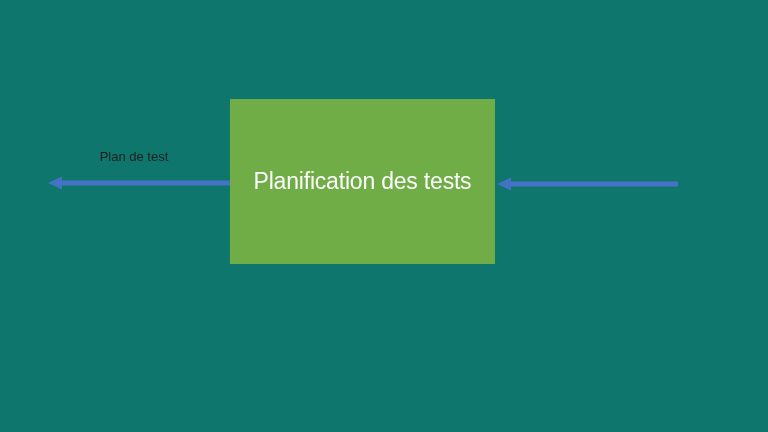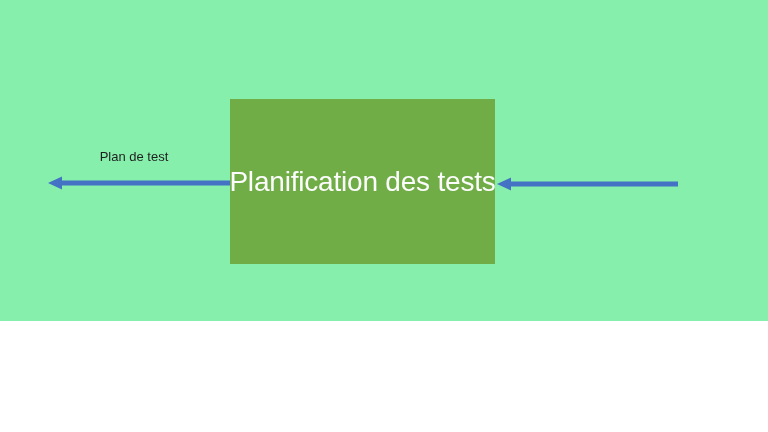--- a/index.html
+++ b/index.html
@@ -4,39 +4,39 @@
 <style>
   html, body {
     margin: 0;
     padding: 0;
     background: #ffffff;
     font-family: "Liberation Sans", sans-serif;
   }
   .canvas {
     position: relative;
     width: 768px;
-    height: 321px;
-    background: #86efac;
+    height: 432px;
+    background: #0f766e;
     overflow: hidden;
     text-decoration: underline;
   }
   .process-box {
     position: absolute;
     left: 230px;
     top: 99px;
     width: 265px;
     height: 165px;
     background: #70AD47;
     display: flex;
     align-items: center;
     justify-content: center;
   }
   .process-box-label {
     color: #FCFCFC;
-    font-size: 28px;
+    font-size: 23px;
     font-weight: 400;
     letter-spacing: -0.2px;
     white-space: nowrap;
     text-align: right;
   }
   .arrow {
     position: absolute;
     display: block;
   }
   .arrow-left {

